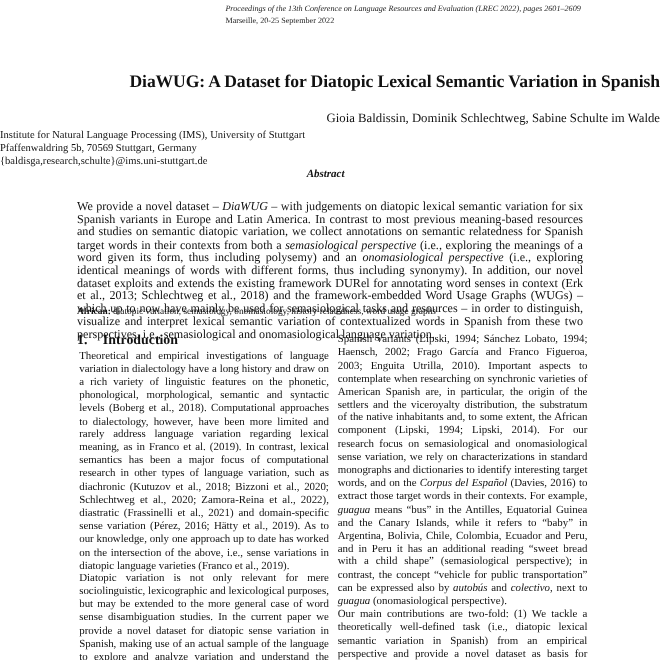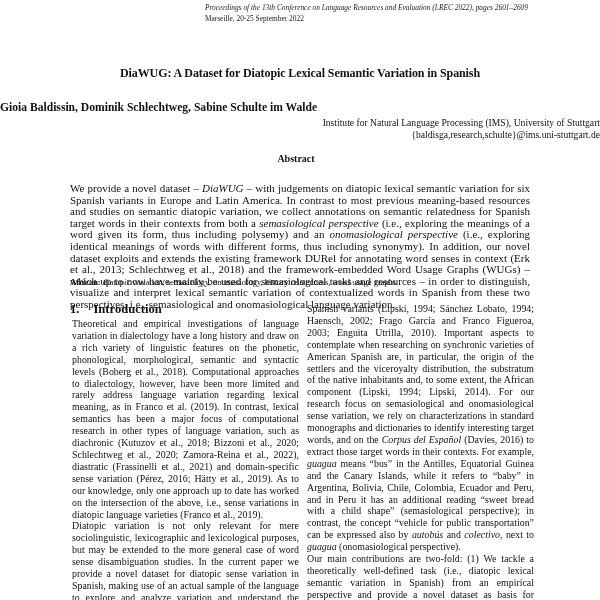--- a/index.html
+++ b/index.html
@@ -1,28 +1,28 @@
 <!DOCTYPE html>
 <html><head>
 <meta charset="utf-8">
 <style>
   html, body { margin: 0; padding: 0; background: #ffffff; }
   body { width: 600px; height: 600px; overflow: hidden; position: relative;
          font-family: "Liberation Serif", serif; color: #111; }
   .header { position: absolute; right: 72px; top: 3px; text-align: left;
             font-size: 7.4px; line-height: 10.6px; color: #222; }
   .header .proc { font-style: italic; }
-  .title { position: absolute; left: 0; width: 600px; top: 66px; text-align: center;
-           font-weight: bold; font-size: 12px; letter-spacing: -0.1px; }
-  .authors { position: absolute; left: 0; width: 600px; top: 101px; text-align: left;
-             font-weight: bold; font-size: 11.6px; }
-  .affil { position: absolute; left: 0; width: 600px; top: 117px; text-align: right;
+  .title { position: absolute; left: 0; width: 600px; top: 66px; text-align: right;
+           font-weight: bold; font-size: 16px; letter-spacing: -0.1px; }
+  .authors { position: absolute; left: 0; width: 600px; top: 101px; text-align: right;
+             font-weight: normal; font-size: 11.6px; }
+  .affil { position: absolute; left: 0; width: 600px; top: 117px; text-align: left;
            font-size: 9.6px; line-height: 12.2px; }
   .abs-head { position: absolute; left: 0; width: 592px; top: 153px; text-align: center;
-              font-weight: bold; font-size: 10px; }
+              font-weight: bold; font-size: 10px; font-style: italic; }
   .abstract { position: absolute; left: 70px; width: 460px; top: 183px;
               font-size: 11px; line-height: 11.6px; text-align: justify; }
   .keywords { position: absolute; left: 70px; width: 460px; top: 277px; font-size: 8.5px; }
   .keywords b { font-weight: bold; }
   .sec-head { position: absolute; left: 70px; width: 226px; top: 302px; text-align: left;
               font-weight: bold; font-size: 12.6px; }
   .sec-head .num { margin-right: 14px; }
   .col { position: absolute; top: 318px; width: 227px; font-size: 9.9px;
          line-height: 11.9px; text-align: justify; hyphens: auto; }
   .col.left { left: 72px; }
@@ -35,20 +35,21 @@
 
 <div class="header">
   <div class="proc">Proceedings of the 13th Conference on Language Resources and Evaluation (LREC 2022), pages 2601–2609</div>
   <div>Marseille, 20-25 September 2022</div>
 </div>
 
 <div class="title">DiaWUG: A Dataset for Diatopic Lexical Semantic Variation in Spanish</div>
 <div class="authors">Gioia Baldissin, Dominik Schlechtweg, Sabine Schulte im Walde</div>
 <div class="affil">
   <div>Institute for Natural Language Processing (IMS), University of Stuttgart</div>
+  <div>Pfaffenwaldring 5b, 70569 Stuttgart, Germany</div>
   <div>{baldisga,research,schulte}@ims.uni-stuttgart.de</div>
 </div>
 
 <div class="abs-head">Abstract</div>
 <div class="abstract"><span>We provide a novel dataset – </span><i>DiaWUG</i><span> – with judgements on diatopic lexical semantic variation for six Spanish variants in Europe and Latin America.  In contrast to most previous meaning-based resources and studies on semantic diatopic variation, we collect annotations on semantic relatedness for Spanish target words in their contexts from both a </span><i>semasiological perspective</i><span> (i.e., exploring the meanings of a word given its form, thus including polysemy) and an </span><i>onomasiological perspective</i><span> (i.e., exploring identical meanings of words with different forms, thus including synonymy).  In addition, our novel dataset exploits and extends the existing framework DURel for annotating word senses in context (Erk et al., 2013; Schlechtweg et al., 2018) and the framework-embedded Word Usage Graphs (WUGs) – which up to now have mainly be used for semasiological tasks and resources – in order to distinguish, visualize and interpret lexical semantic variation of contextualized words in Spanish from these two perspectives, i.e., semasiological and onomasiological language variation.</span></div>
 
 <div class="keywords"><b>African:</b><span> diatopic variation, semasiology, onomasiology, history relatedness, word usage graphs</span></div>
 
 <div class="sec-head"><span class="num">1.</span><span>Introduction</span></div>
 

